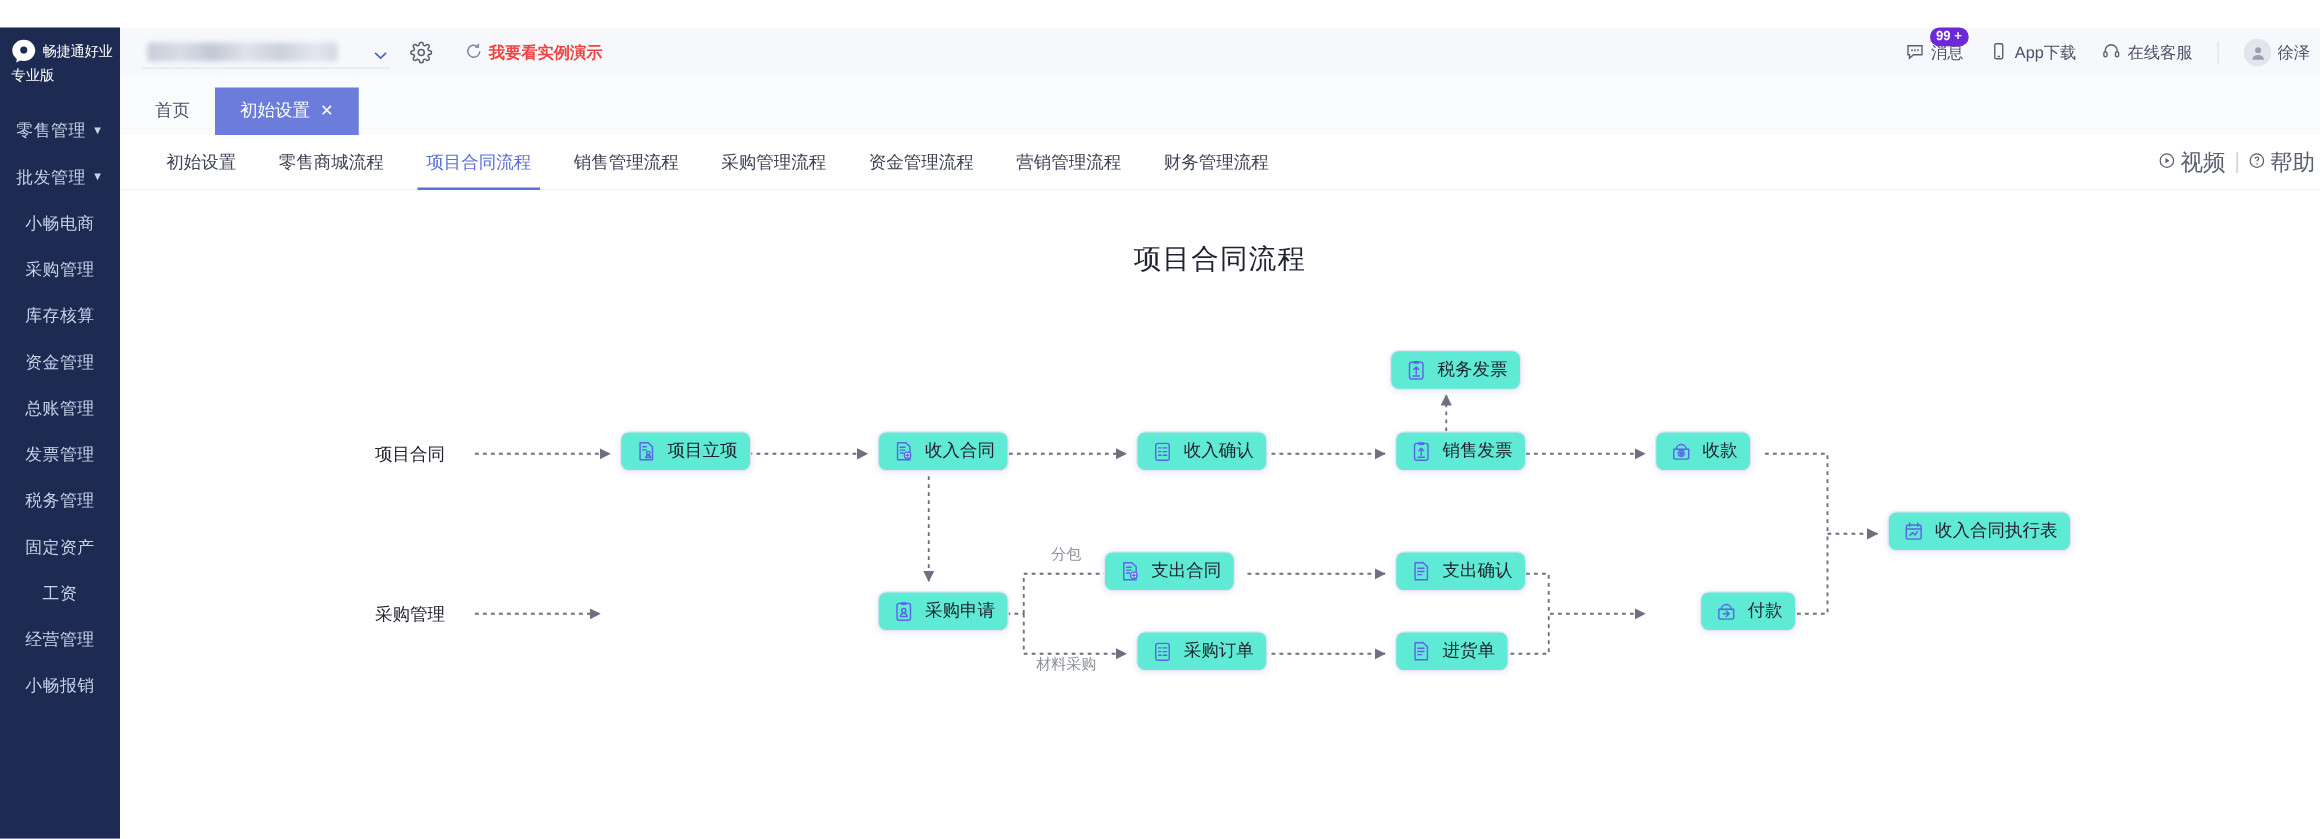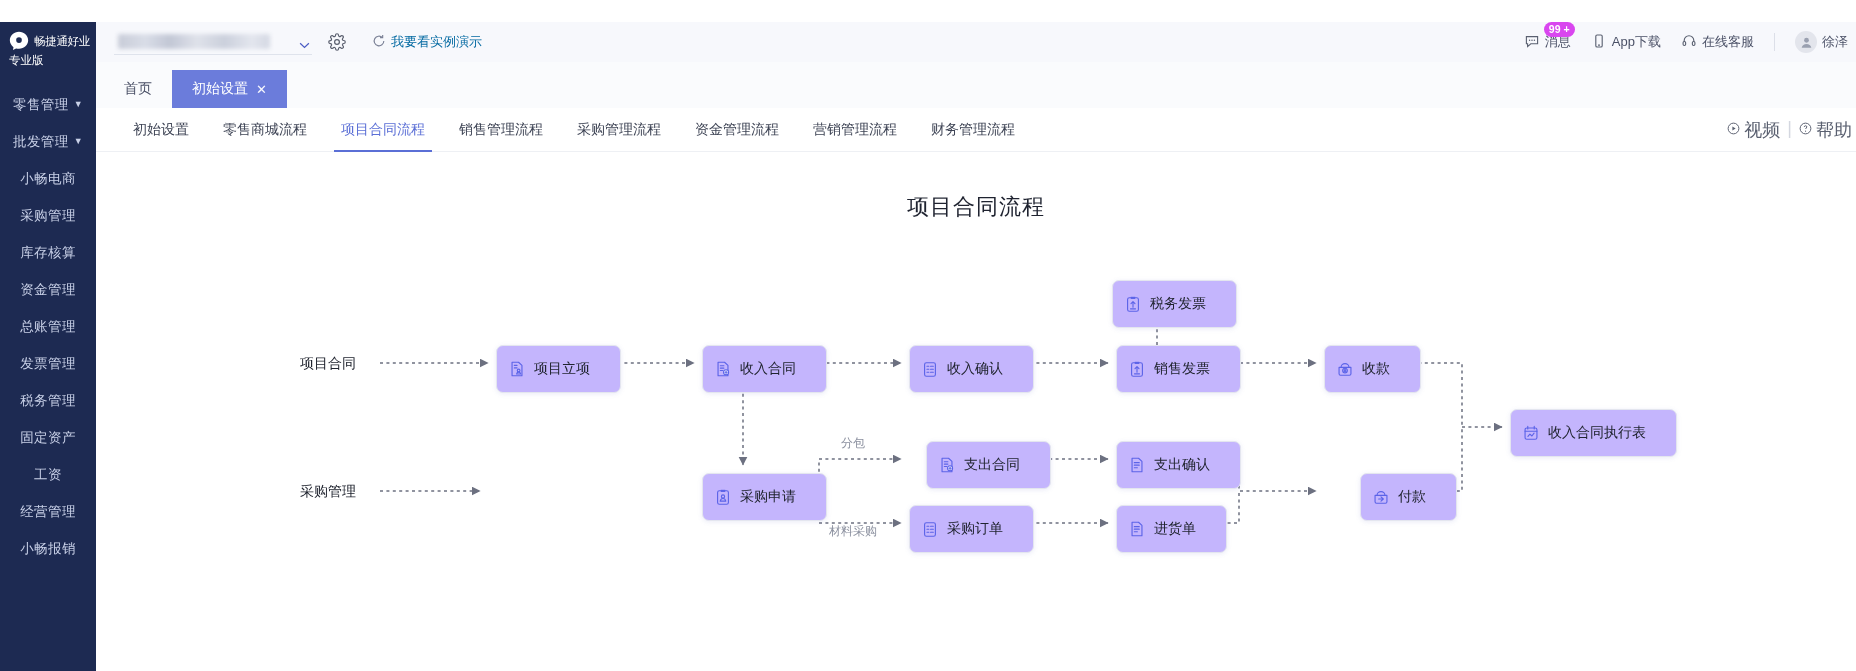--- a/index.html
+++ b/index.html
@@ -46,30 +46,30 @@
     width: 152px; height: 15px; margin-left: 4px;
     background: linear-gradient(90deg,#c8ccd8 0%,#d9dde7 18%,#c2c7d5 34%,#dfe2ea 52%,#cbd0dc 70%,#e3e6ee 88%,#d4d8e3 100%);
     filter: blur(2.2px); border-radius: 2px;
   }
   .chev {
     position:absolute; right: 2px; top: 6px; width: 11px; height: 7px; color:#4b5cc4;
   }
   .gear { margin-left: 16px; width: 18px; height: 18px; color:#5a5f6e; cursor:pointer;}
   .demo-link {
     margin-left: 26px; display:flex; align-items:center; gap:5px;
-    font-size: 13px; color: #0369a1; cursor:pointer; white-space:nowrap;
+    font-size: 13px; color: #ef4444; cursor:pointer; white-space:nowrap;font-weight:bold;
   }
   .hdr-right {
     margin-left:auto; display:flex; align-items:center; gap: 20px;
     padding-right: 8px; font-size: 13px; color:#4a5066;
   }
   .hdr-item { display:flex; align-items:center; gap:5px; cursor:pointer; position:relative; white-space:nowrap;}
   .badge {
     position:absolute; left: 20px; top: -11px;
-    background:#d946ef; color:#fff; font-size:10.5px; line-height:14px;
+    background:#6d28d9; color:#fff; font-size:10.5px; line-height:14px;
     height:15px; padding: 0 5px; border-radius: 8px; font-weight:700;
     white-space:nowrap;
   }
   .hdr-divider { width:1px; height:18px; background:#dcdfe8; }
   .avatar {
     width:22px; height:22px; border-radius:50%; background:#e3e5ec;
     display:flex; align-items:center; justify-content:center; color:#9aa0b0;
   }
   .user-name { color:#4a5066; font-size:13px; white-space:nowrap; overflow:hidden; }
 
@@ -109,23 +109,23 @@
 
   
   #canvas { position:absolute; left:96px; top:152px; right:0; bottom:0; background:#fff; }
   .flow-title {
     position:absolute; left:0; right:0; top:40px; text-align:center;
     font-size:22px; color:#1f2330; letter-spacing:1px;
   }
   #svgflow { position:absolute; left:0; top:0; width:1760px; height:519px; }
 
   .node {
-    position:absolute; height:48px; background:#c4b5fd; border:1px solid #e4e6ef;
+    position:absolute; height:32px; background:#5eead4; border:1px solid #e4e6ef;
     border-radius:7px; display:flex; align-items:center; gap:8px;
-    padding: 0 30px 0 11px; font-size:14px; color:#20242f; white-space:nowrap;
+    padding: 0 10px 0 11px; font-size:14px; color:#20242f; white-space:nowrap;
     box-shadow: 0 1px 5px rgba(99,110,190,.13);
     cursor:pointer;
   }
   .node .nic { width:18px; height:18px; flex:0 0 18px; color:#5b63e8; }
   .rowlabel {
     position:absolute; font-size:14px; color:#20242f; white-space:nowrap;
   }
   .edgelabel {
     position:absolute; font-size:12px; color:#8a8f9e; white-space:nowrap;
   }
@@ -418,21 +418,21 @@
         </div>
         <div class="node" style="left: 1228px; top: 193px;">
           <span class="nic"><svg viewBox="0 0 20 20" width="18" height="18" fill="none" stroke="#5b63e8" stroke-width="1.25" stroke-linecap="round" stroke-linejoin="round">
               <path d="M3.4 8.2h13.2v7.2a1.6 1.6 0 0 1-1.6 1.6H5a1.6 1.6 0 0 1-1.6-1.6z"></path>
               <path d="M5.6 8.2c0-2.3 1.9-4.2 4.4-4.2s4.4 1.9 4.4 4.2"></path>
               <circle cx="10" cy="11.8" r="2.6"></circle>
               <path d="M8.9 11.1h2.2M8.9 12.5h2.2M10 10.4v3"></path>
             </svg></span>
           <span>收款</span>
         </div>
-        <div class="node" style="left: 830px; top: 289px;">
+        <div class="node" style="left: 787px; top: 289px;">
           <span class="nic"><svg viewBox="0 0 20 20" width="18" height="18" fill="none" stroke="#5b63e8" stroke-width="1.25" stroke-linecap="round" stroke-linejoin="round">
               <path d="M4.5 2.5h7.2L15.5 6v11.5h-11z"></path>
               <path d="M7 6.4h4"></path>
               <path d="M7 9h4"></path>
               <path d="M7 11.6h2.6"></path>
               <circle cx="13.4" cy="13.6" r="2.8" fill="#fff"></circle>
               <path d="M12.1 13.6h2.6M13.4 12.3v2.6"></path>
             </svg></span>
           <span>支出合同</span>
         </div>

